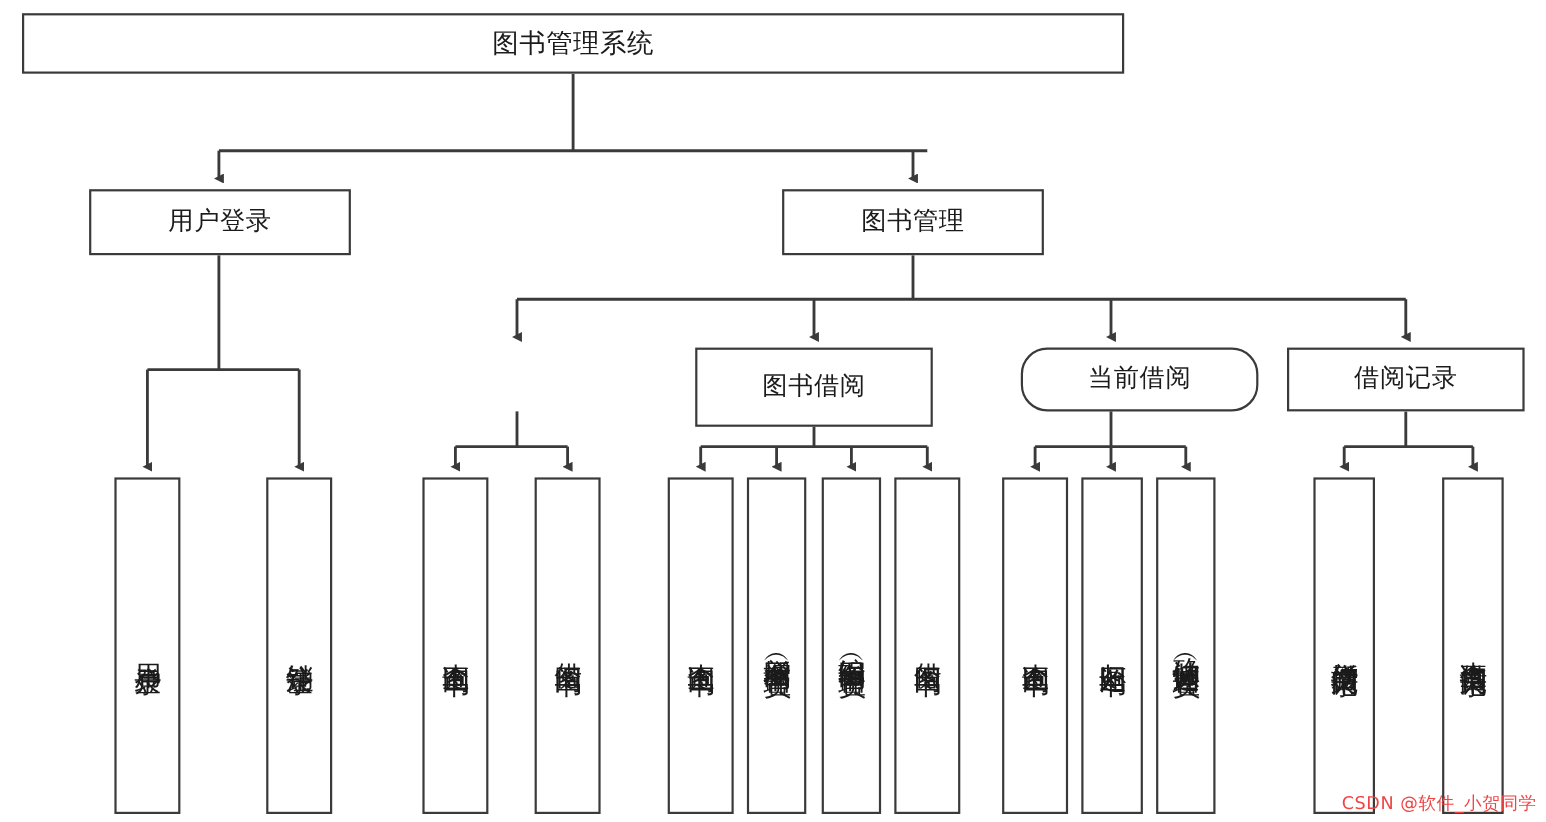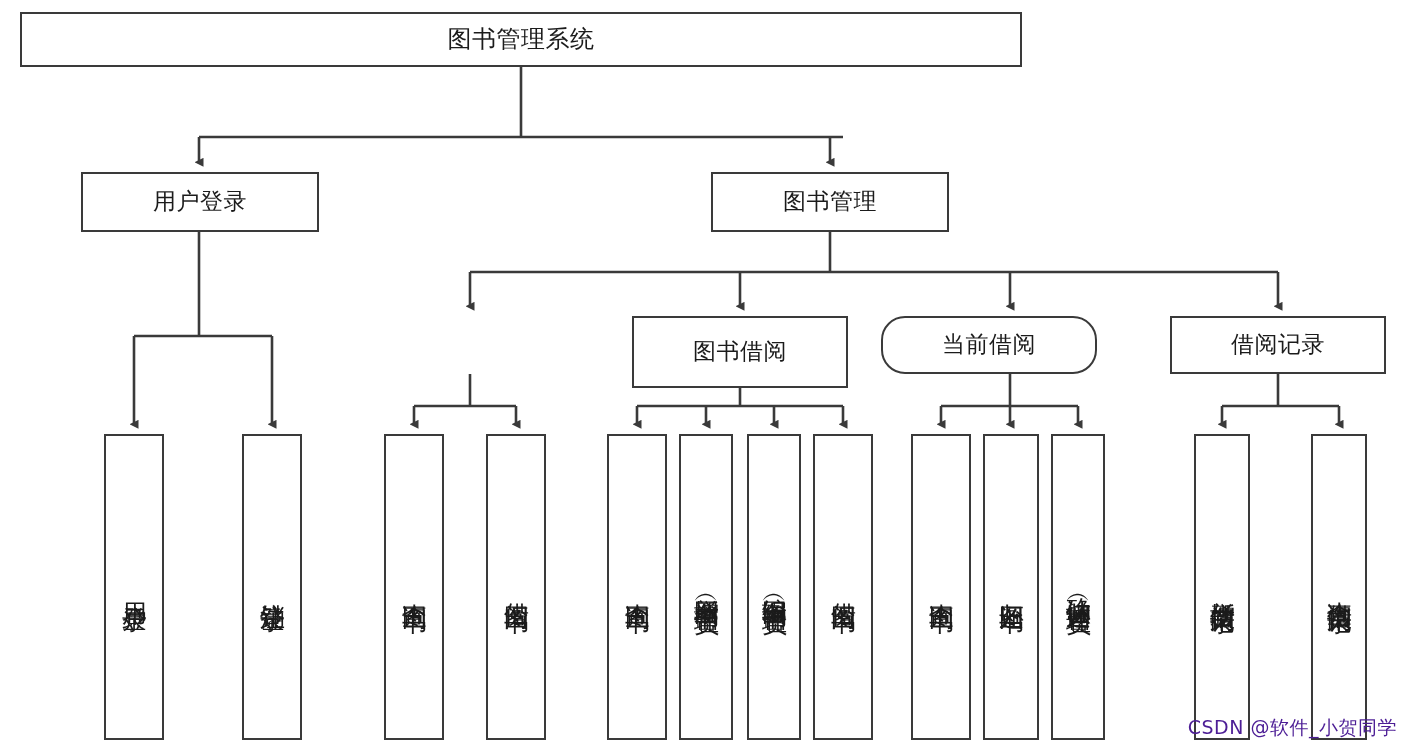--- a/index.html
+++ b/index.html
@@ -56,22 +56,22 @@
     padding: 6px 0;
     white-space: nowrap;
   }
   .node-label {
     display: block;
   }
   .watermark {
     position: absolute;
     right: 8px;
     bottom: 6px;
-    font-size: 19px;
-    color: #4c1d95;
+    font-size: 16px;
+    color: #ef4444;
     letter-spacing: 0.5px;
     z-index: 5;
     white-space: nowrap;
   }
 </style>
 </head>
 <body>
 
 <div id="diagram-canvas">
 
@@ -132,21 +132,21 @@
   <div class="node node-h" style="left:81px; top:172px; width:238px; height:60px;">
     <span class="node-label">用户登录</span>
   </div>
   <div class="node node-h" style="left:711px; top:172px; width:238px; height:60px;">
     <span class="node-label">图书管理</span>
   </div>
 
   <div class="node node-h" style="left:632px; top:316px; width:216px; height:72px;">
     <span class="node-label">图书借阅</span>
   </div>
-  <div class="node node-h" style="left:881px; top:316px; width:216px; height:58px;border-radius:24px;">
+  <div class="node node-h" style="left:928px; top:316px; width:216px; height:58px;border-radius:24px;">
     <span class="node-label">当前借阅</span>
   </div>
   <div class="node node-h" style="left:1170px; top:316px; width:216px; height:58px;">
     <span class="node-label">借阅记录</span>
   </div>
 
   <div class="node node-v" style="left:104px; top:434px; width:60px; height:306px;">
     <span class="node-label">用户登录</span>
   </div>
   <div class="node node-v" style="left:242px; top:434px; width:60px; height:306px;">

